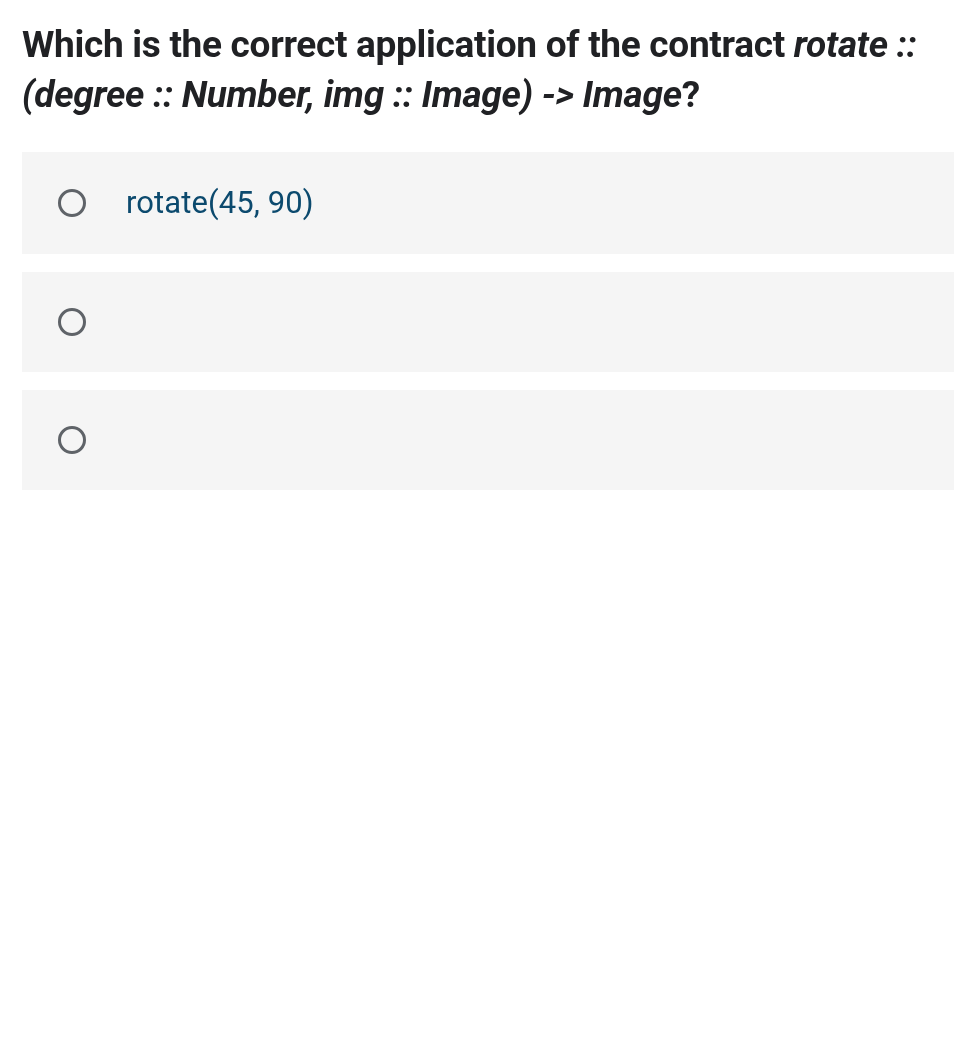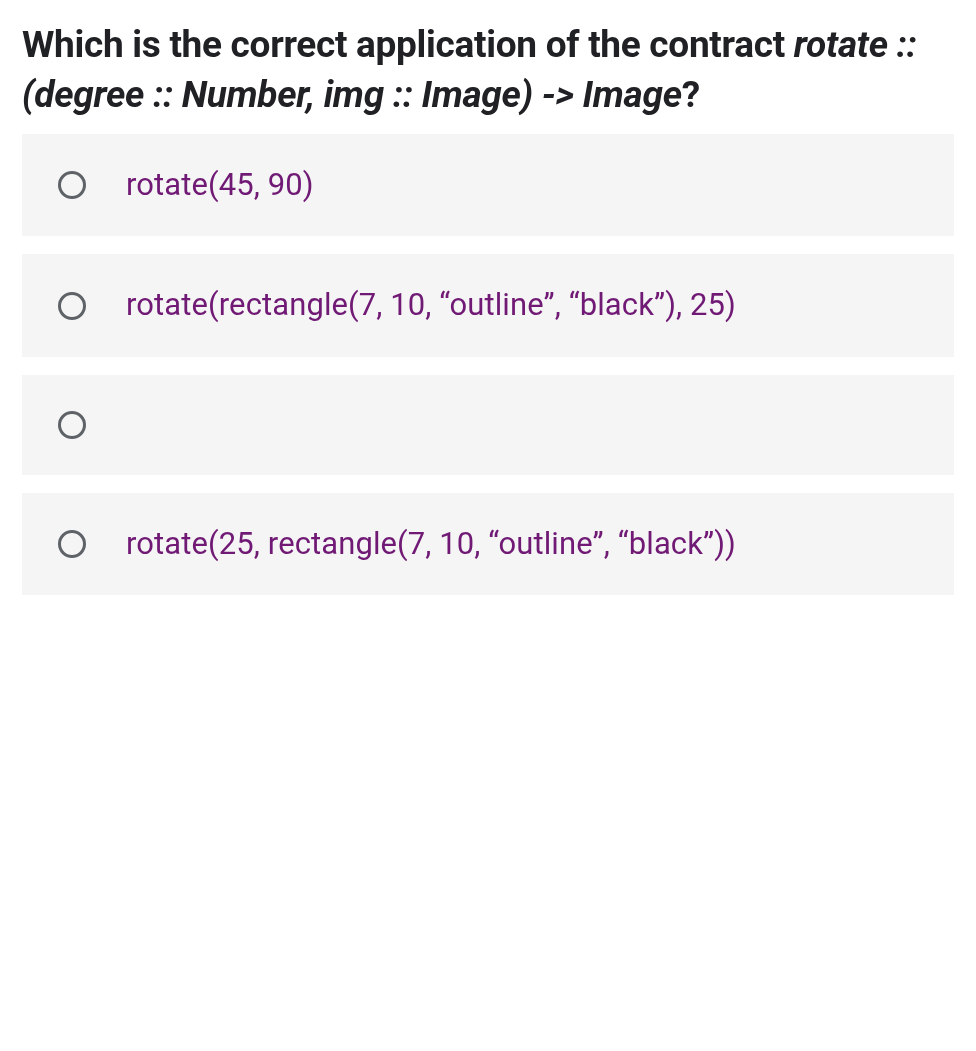--- a/index.html
+++ b/index.html
@@ -7,21 +7,21 @@
   font-family: Roboto, "Helvetica Neue", Arial, sans-serif;
   background: #ffffff;
   width: 976px;
   padding: 20px 22px;
   color: #202124;
 }
 .question {
   font-size: 37px;
   font-weight: 700;
   line-height: 1.35;
-  margin-bottom: 14px;
+  margin-bottom: 32px;
   letter-spacing: -0.3px;
 }
 .question .italic {
   font-style: italic;
 }
 .options {
   display: flex;
   flex-direction: column;
   gap: 18px;
 }
@@ -37,40 +37,35 @@
   width: 28px;
   height: 28px;
   border: 3px solid #5f6368;
   border-radius: 50%;
   flex-shrink: 0;
   margin-right: 40px;
 }
 .option-text {
   font-size: 31px;
   line-height: 1.5;
-  color: #701a75;
+  color: #0c4a6e;
   letter-spacing: 0.1px;
 }
 </style>
 </head>
 <body>
 
 <div class="question">
   <span>Which is the correct application of the contract </span><span class="italic">rotate :: (degree :: Number, img :: Image) -&gt; Image</span><span>?</span>
 </div>
 
 <div class="options">
   <div class="option">
     <div class="radio"></div>
     <div class="option-text">rotate(45, 90)</div>
   </div>
   <div class="option">
     <div class="radio"></div>
-    <div class="option-text">rotate(rectangle(7, 10, “outline”, “black”), 25)</div>
   </div>
   <div class="option">
     <div class="radio"></div>
   </div>
-  <div class="option">
-    <div class="radio"></div>
-    <div class="option-text">rotate(25, rectangle(7, 10, “outline”, “black”))</div>
-  </div>
 </div>
 
 </body></html>

